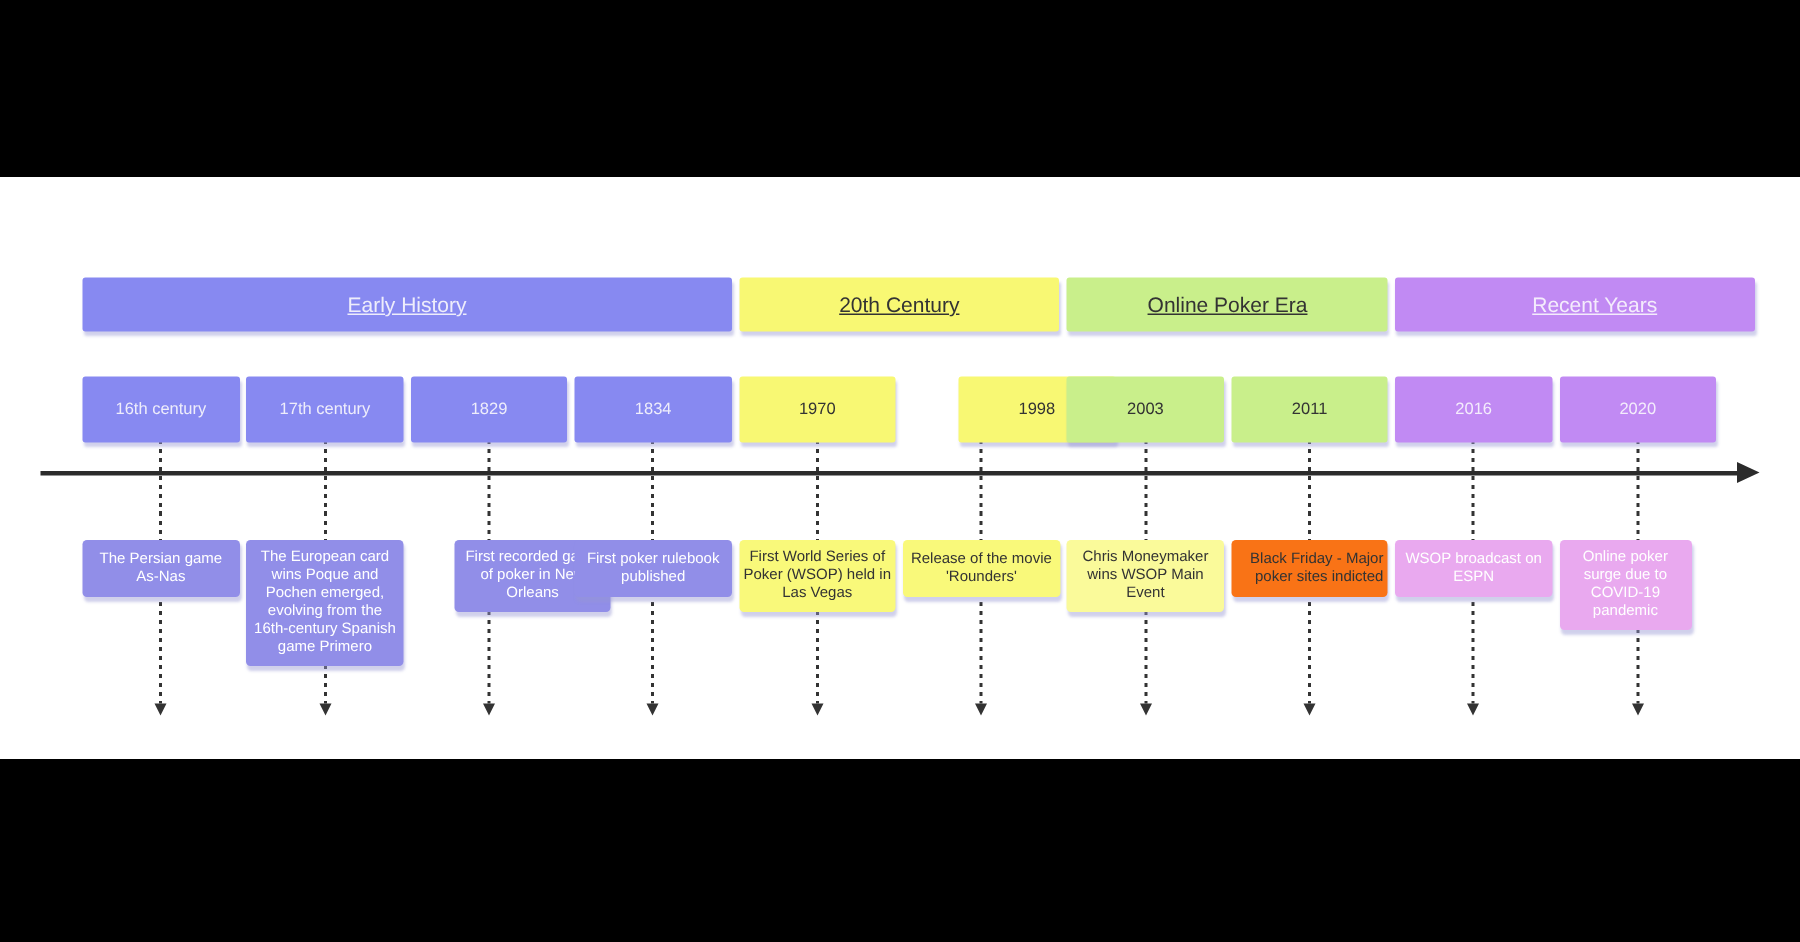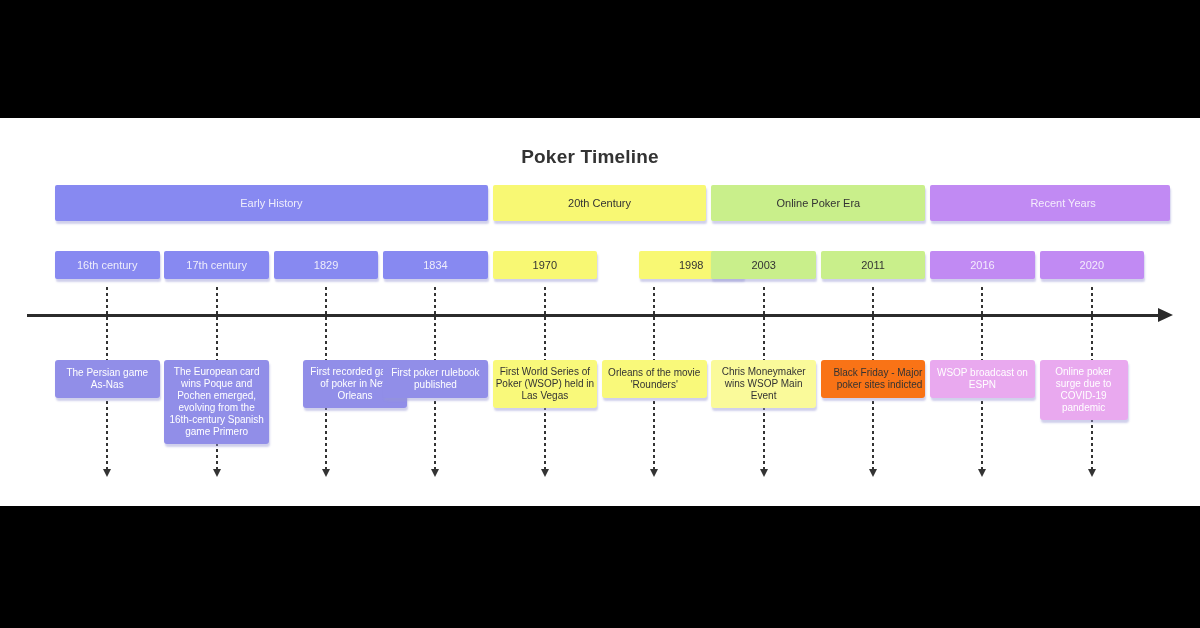--- a/index.html
+++ b/index.html
@@ -16,27 +16,28 @@
   }
   .title{
     position:absolute;top:28px;left:0;width:1180px;
     text-align:center;
     font-size:19px;font-weight:bold;
     letter-spacing:.2px;
   }
   .band{
     position:absolute;height:36px;
     display:flex;align-items:center;justify-content:center;
-    font-size:11px;
+    font-size:14px;
     border-radius:2px;
     box-shadow:1px 3px 2px rgba(150,150,210,.45);
     z-index:3;
+    text-decoration:underline;
   }
   .yearbox{
-    position:absolute;height:28px;
+    position:absolute;height:44px;
     display:flex;align-items:center;justify-content:center;
     font-size:11px;
     border-radius:2px;
     box-shadow:1px 3px 2px rgba(150,150,210,.45);
     z-index:3;
   }
   .eventbox{
     position:absolute;
     box-sizing:border-box;
     min-height:38px;
@@ -66,21 +67,20 @@
     position:absolute;left:1158px;top:190px;width:0;height:0;z-index:2;
     border-top:7px solid transparent;
     border-bottom:7px solid transparent;
     border-left:15px solid #2b2b2b;
   }
 </style>
 </head>
 <body style="background: rgb(0, 0, 0);">
 
 <div id="canvas" style="background: rgb(255, 255, 255);">
-  <div class="title" style="color: rgb(51, 51, 51);">Poker Timeline</div>
   <div id="bands">
       <div class="band" style="left: 55px; top: 67px; width: 432.7px; height: 36px; background: rgb(135, 137, 241); color: rgb(238, 237, 251);">Early History</div>
       <div class="band" style="left: 492.6px; top: 67px; width: 213.9px; height: 36px; background: rgb(248, 248, 115); color: rgb(51, 51, 51);">20th Century</div>
       <div class="band" style="left: 711.4px; top: 67px; width: 213.9px; height: 36px; background: rgb(201, 239, 139); color: rgb(51, 51, 51);">Online Poker Era</div>
       <div class="band" style="left: 930.2px; top: 67px; width: 213.9px; height: 36px; background: rgb(193, 138, 243); color: rgb(244, 236, 252); padding-left: 26px;">Recent Years</div>
     </div>
   <div id="columns">
       <div class="dash" style="left: 106.25px; top: 169px; height: 182px;"></div>
       <div class="down-arrow" style="left: 103.25px; top: 351px;"></div>
       <div class="yearbox" style="left: 55px; top: 133px; width: 104.5px; background: rgb(135, 137, 241); color: rgb(238, 237, 251);">16th century</div>
@@ -97,21 +97,21 @@
       <div class="down-arrow" style="left: 431.45px; top: 351px;"></div>
       <div class="yearbox" style="left: 383.2px; top: 133px; width: 104.5px; background: rgb(135, 137, 241); color: rgb(238, 237, 251);">1834</div>
       <div class="eventbox" style="left: 383.2px; top: 242px; width: 104.5px; background: rgb(145, 142, 232); color: rgb(255, 255, 255);">First poker rulebook published</div>
       <div class="dash" style="left: 543.85px; top: 169px; height: 182px;"></div>
       <div class="down-arrow" style="left: 540.85px; top: 351px;"></div>
       <div class="yearbox" style="left: 492.6px; top: 133px; width: 104.5px; background: rgb(248, 248, 115); color: rgb(51, 51, 51);">1970</div>
       <div class="eventbox" style="left: 492.6px; top: 242px; width: 104.5px; background: rgb(249, 249, 122); color: rgb(51, 51, 51);">First World Series of Poker (WSOP) held in Las Vegas</div>
       <div class="dash" style="left: 653.25px; top: 169px; height: 182px;"></div>
       <div class="down-arrow" style="left: 650.25px; top: 351px;"></div>
       <div class="yearbox" style="left: 602px; top: 133px; width: 104.5px; background: rgb(248, 248, 115); color: rgb(51, 51, 51); margin-left: 37px;">1998</div>
-      <div class="eventbox" style="left: 602px; top: 242px; width: 104.5px; background: rgb(249, 249, 122); color: rgb(51, 51, 51);">Orleans of the movie 'Rounders'</div>
+      <div class="eventbox" style="left: 602px; top: 242px; width: 104.5px; background: rgb(249, 249, 122); color: rgb(51, 51, 51);">Release of the movie 'Rounders'</div>
       <div class="dash" style="left: 762.65px; top: 169px; height: 182px;"></div>
       <div class="down-arrow" style="left: 759.65px; top: 351px;"></div>
       <div class="yearbox" style="left: 711.4px; top: 133px; width: 104.5px; background: rgb(201, 239, 139); color: rgb(51, 51, 51);">2003</div>
       <div class="eventbox" style="left: 711.4px; top: 242px; width: 104.5px; background: rgb(250, 250, 154); color: rgb(51, 51, 51);">Chris Moneymaker wins WSOP Main Event</div>
       <div class="dash" style="left: 872.05px; top: 169px; height: 182px;"></div>
       <div class="down-arrow" style="left: 869.05px; top: 351px;"></div>
       <div class="yearbox" style="left: 820.8px; top: 133px; width: 104.5px; background: rgb(201, 239, 139); color: rgb(51, 51, 51);">2011</div>
       <div class="eventbox" style="left: 820.8px; top: 242px; width: 104.5px; background: #f97316; color: rgb(51, 51, 51); text-align: right;">Black Friday - Major poker sites indicted</div>
       <div class="dash" style="left: 981.45px; top: 169px; height: 182px;"></div>
       <div class="down-arrow" style="left: 978.45px; top: 351px;"></div>

